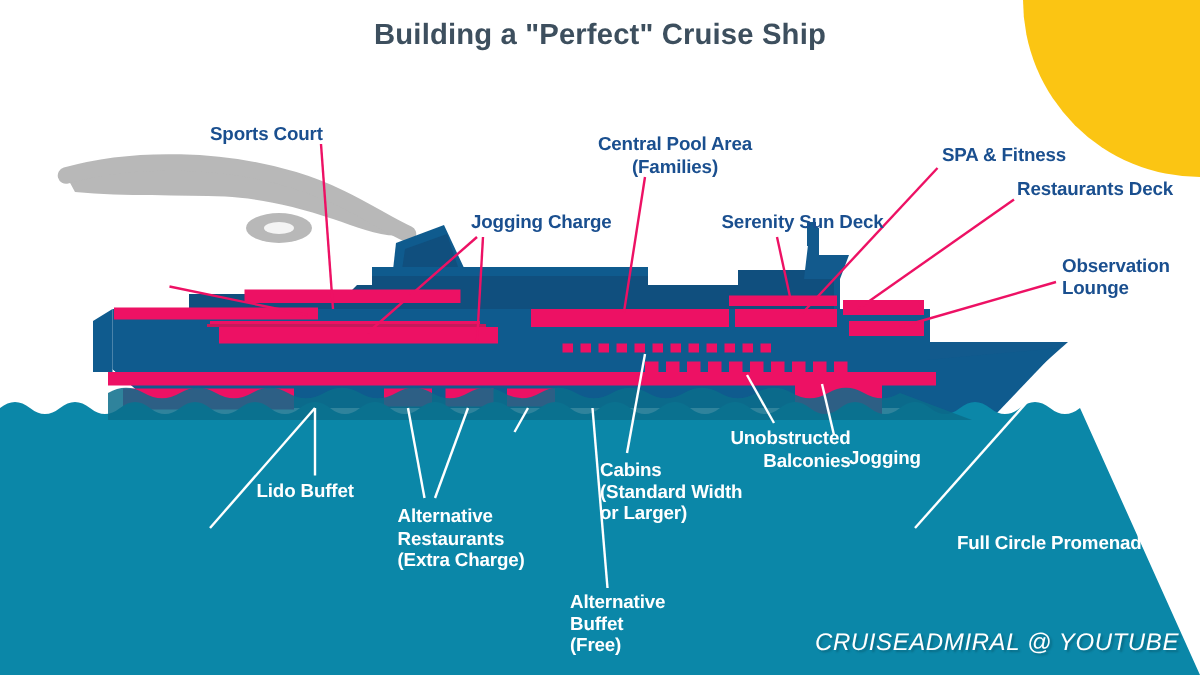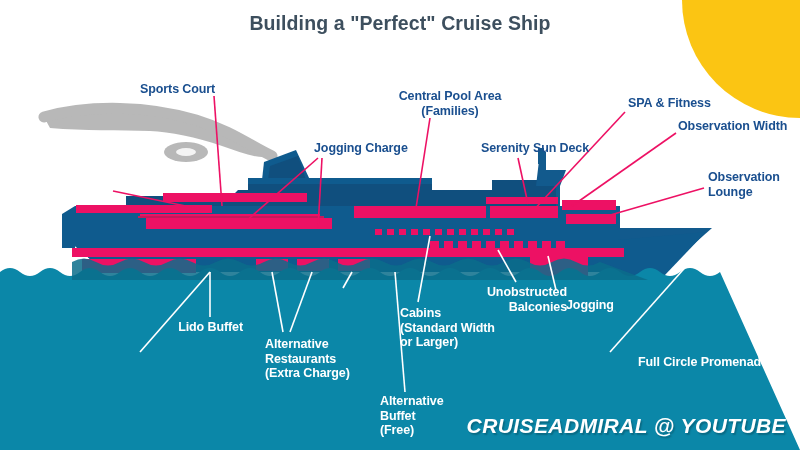--- a/index.html
+++ b/index.html
@@ -45,23 +45,23 @@
     font-weight: bold;
     font-size: 19.5px;
     color: #3d4f5e;
     letter-spacing: 0.1px;
   }
   #watermark {
     position: absolute;
     right: 14px;
     bottom: 12px;
     font-family: "Liberation Sans", sans-serif;
-    font-weight: bold;
+    font-weight: normal;
     font-style: italic;
-    font-size: 21px;
+    font-size: 16px;
     color: #ffffff;
     text-shadow: 1.5px 1.5px 1.5px rgba(0,0,0,0.22);
     letter-spacing: 0.4px;
     text-align: right;
   }
 </style>
 </head>
 <body>
 
 <div id="stage">
@@ -215,30 +215,30 @@
       <line x1="610" y1="352" x2="690" y2="262"></line>
     </g>
   </svg>
 
   <div id="title">Building a "Perfect" Cruise Ship</div>
 
   <div class="lbl lbl-blue ta-c" style="left:386px; top:89px; width:128px;">Central Pool Area
 (Families)</div>
   <div class="lbl lbl-blue" style="left:140px; top:82px;  width:100px;">Sports Court</div>
   <div class="lbl lbl-blue" style="left:628px; top:96px;  width:110px;">SPA &amp; Fitness</div>
-  <div class="lbl lbl-blue" style="left:678px; top:119px; width:122px;">Observation Width</div>
+  <div class="lbl lbl-blue" style="left:678px; top:119px; width:122px;">Restaurants Deck</div>
   <div class="lbl lbl-blue" style="left:314px; top:141px; width:104px;">Jogging Charge</div>
   <div class="lbl lbl-blue" style="left:481px; top:141px; width:130px;">Serenity Sun Deck</div>
   <div class="lbl lbl-blue" style="left:708px; top:170px; width:90px;">Observation
 Lounge</div>
 
   <div class="lbl lbl-white ta-r" style="left:467px; top:285px; width:100px;">Unobstructed
 Balconies</div>
   <div class="lbl lbl-white" style="left:566px; top:298px; width:60px;">Jogging</div>
-  <div class="lbl lbl-white" style="left:157px; top:320px; width:86px;text-align:right;">Lido Buffet</div>
+  <div class="lbl lbl-white" style="left:171px; top:320px; width:86px;">Lido Buffet</div>
   <div class="lbl lbl-white" style="left:400px; top:306px; width:118px;">Cabins
 (Standard Width
 or Larger)</div>
   <div class="lbl lbl-white" style="left:265px; top:337px; width:110px;">Alternative
 Restaurants
 (Extra Charge)</div>
   <div class="lbl lbl-white" style="left:614px; top:355px; width:184px;padding-left:24px;">Full Circle Promenade Deck</div>
   <div class="lbl lbl-white" style="left:380px; top:394px; width:92px;">Alternative
 Buffet
 (Free)</div>

